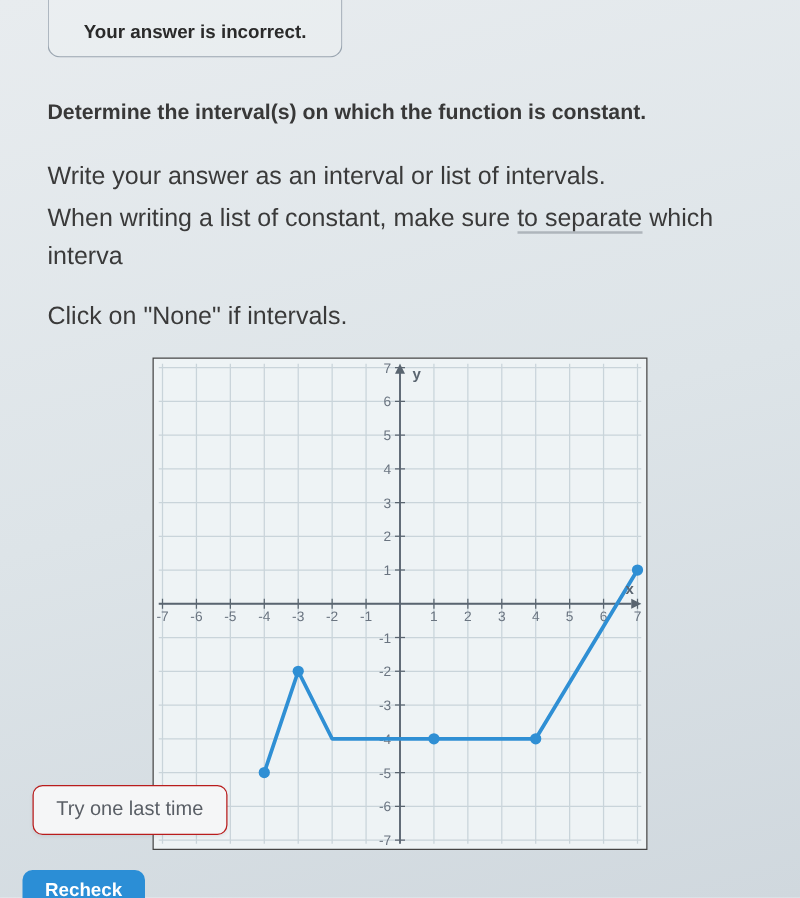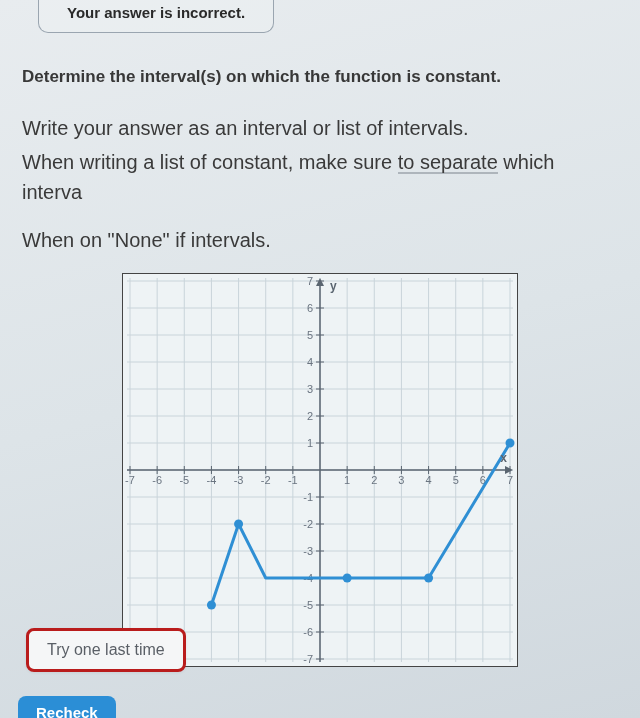--- a/index.html
+++ b/index.html
@@ -8,33 +8,34 @@
       font-family: Arial, sans-serif;
       background: linear-gradient(165deg, #e8ecef 0%, #dde4e8 50%, #d0d8de 100%);
       width: 640px;
       height: 718px;
       overflow: hidden;
       color: #3a3a3a;
     }
     .feedback-box {
       display: inline-block;
       margin: 0 0 20px 38px;
-      padding: 4px 28px 10px 28px;
+      padding: 17px 28px 10px 28px;
       border: 1px solid #9aa5b0;
       border-top: none;
       border-radius: 0 0 10px 10px;
       background: rgba(255,255,255,0.15);
     }
     .feedback-text {
       font-weight: bold;
       font-size: 15px;
       color: #2a2a2a;
     }
     .question-block {
       padding: 0 22px;
+      margin-left: 16px;
     }
     .q-line {
       font-size: 17px;
       font-weight: bold;
       color: #383838;
       margin: 12px 0;
       line-height: 1.4;
     }
     .q-inst {
       font-size: 20px;
@@ -58,21 +59,21 @@
       width: 100%;
       height: 100%;
       display: block;
     }
     .try-box {
       position: absolute;
       left: 26px;
       top: 628px;
       display: inline-block;
       padding: 10px 18px;
-      border: 3px solid #b91c1c;
+      border: 1px solid #b91c1c;
       border-radius: 8px;
       background: #f5f6f7;
       font-size: 16px;
       color: #5a5f66;
       box-shadow: 0 1px 3px rgba(0,0,0,0.06);
     }
     .bottom-btn {
       position: absolute;
       left: 18px;
       top: 696px;
@@ -101,21 +102,21 @@
 
 <div class="question-block">
   <div class="q-line">Determine the interval(s) on which the function is constant.</div>
   <div style="height:8px"></div>
   <div class="q-inst">Write your answer as an interval or list of intervals.</div>
   <div class="q-inst">
     <span>When writing a list of constant, make sure </span><span class="underline-mark">to separate</span><span> which interva</span>
   </div>
   <div style="height:10px"></div>
   <div class="q-inst">
-    <span>When on </span><span>"None"</span><span> if intervals.</span>
+    <span>Click on </span><span>"None"</span><span> if intervals.</span>
   </div>
 </div>
 
 <div class="chart-wrap">
   <div class="chart-box">
     <svg class="chart-svg" viewBox="0 0 394 392">
       <g id="grid-group">
           <line x1="7" y1="4" x2="7" y2="388" stroke="#c9d4da" stroke-width="1"></line>
           <line x1="34.14285714285714" y1="4" x2="34.14285714285714" y2="388" stroke="#c9d4da" stroke-width="1"></line>
           <line x1="61.28571428571428" y1="4" x2="61.28571428571428" y2="388" stroke="#c9d4da" stroke-width="1"></line>

